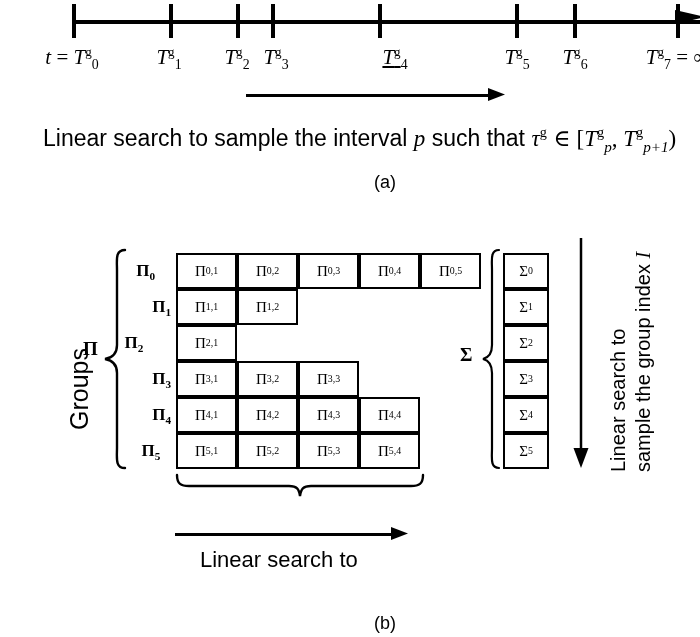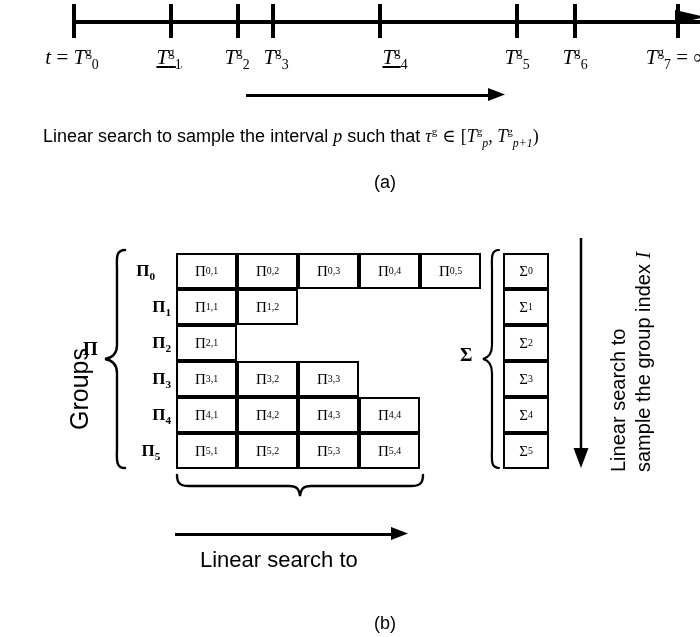--- a/index.html
+++ b/index.html
@@ -75,21 +75,21 @@
     text-align: center;
     font-style: italic;
   }
   .sub-arrow-line {
     background: #000;
     height: 2.5px;
   }
 
   .caption-text {
     font-family: "Liberation Sans", sans-serif;
-    font-size: 18px;
+    font-size: 23px;
     white-space: nowrap;
     text-align: right;
   }
   .panel-letter {
     font-family: "Liberation Sans", sans-serif;
     font-size: 18px;
     text-align: center;
     width: 100%;
     left: 0;
   }
@@ -150,21 +150,21 @@
     <div class="abs tick" style="left:201px; top:4px; height:34px;"></div>
     <div class="abs tick" style="left:236px; top:4px; height:34px;"></div>
     <div class="abs tick" style="left:343px; top:4px; height:34px;"></div>
     <div class="abs tick" style="left:480px; top:4px; height:34px;"></div>
     <div class="abs tick" style="left:538px; top:4px; height:34px;"></div>
     <div class="abs tick" style="left:641px; top:4px; height:34px;"></div>
 
     <div class="abs tick-label" style="left:-23px; top:45px; width:120px;">
       <span class="mathit">t</span>&nbsp;<span class="mathrm">=</span>&nbsp;<span class="mathit">T</span><sup class="g">g</sup><sub class="n">0</sub>
     </div>
-    <div class="abs tick-label" style="left:104px; top:45px; width:60px;text-decoration:underline;">
+    <div class="abs tick-label" style="left:104px; top:45px; width:60px;">
       <span class="mathit">T</span><sup class="g">g</sup><sub class="n">1</sub>
     </div>
     <div class="abs tick-label" style="left:172px; top:45px; width:60px;">
       <span class="mathit">T</span><sup class="g">g</sup><sub class="n">2</sub>
     </div>
     <div class="abs tick-label" style="left:211px; top:45px; width:60px;">
       <span class="mathit">T</span><sup class="g">g</sup><sub class="n">3</sub>
     </div>
     <div class="abs tick-label" style="left:330px; top:45px; width:60px;text-decoration:underline;">
       <span class="mathit">T</span><sup class="g">g</sup><sub class="n">4</sub>
@@ -201,21 +201,21 @@
     <div class="vtext" style="left:30px; top:200px; font-size:25px; transform: rotate(-90deg);">Groups</div>
 
     <div class="abs mathbf" style="left:48px; top:108px; font-size:19px;">Π</div>
 
     <svg class="brace-svg" width="26" height="222" viewBox="0 0 26 222" style="left:68px; top:18px;">
       <path d="M22,2 C12,2 14,12 14,22 L14,97 C14,107 8,110 2,111 C8,112 14,115 14,125 L14,200 C14,210 12,220 22,220" fill="none" stroke="#000" stroke-width="2.4" stroke-linecap="round"></path>
     </svg>
 
     <div class="rowlabel" style="left:80px; top:31px;">Π<sub class="n">0</sub></div>
     <div class="rowlabel" style="left:96px; top:67px;">Π<sub class="n">1</sub></div>
-    <div class="rowlabel" style="left:96px; top:103px;">Π<sub class="n">2</sub></div>
+    <div class="rowlabel" style="left:79px; top:103px;text-align:center;">Π<sub class="n">2</sub></div>
     <div class="rowlabel" style="left:96px; top:139px;">Π<sub class="n">3</sub></div>
     <div class="rowlabel" style="left:96px; top:175px;">Π<sub class="n">4</sub></div>
     <div class="rowlabel" style="left:96px; top:211px;text-align:center;">Π<sub class="n">5</sub></div>
 
     <div class="abs" style="left:141px; top:23px; width:310px; height:218px;">
 
       <div class="cell" style="left:0px;   top:0px;   width:61px; height:36px;">Π<sub class="n">0,1</sub></div>
       <div class="cell" style="left:61px;  top:0px;   width:61px; height:36px;">Π<sub class="n">0,2</sub></div>
       <div class="cell" style="left:122px; top:0px;   width:61px; height:36px;">Π<sub class="n">0,3</sub></div>
       <div class="cell" style="left:183px; top:0px;   width:61px; height:36px;">Π<sub class="n">0,4</sub></div>

